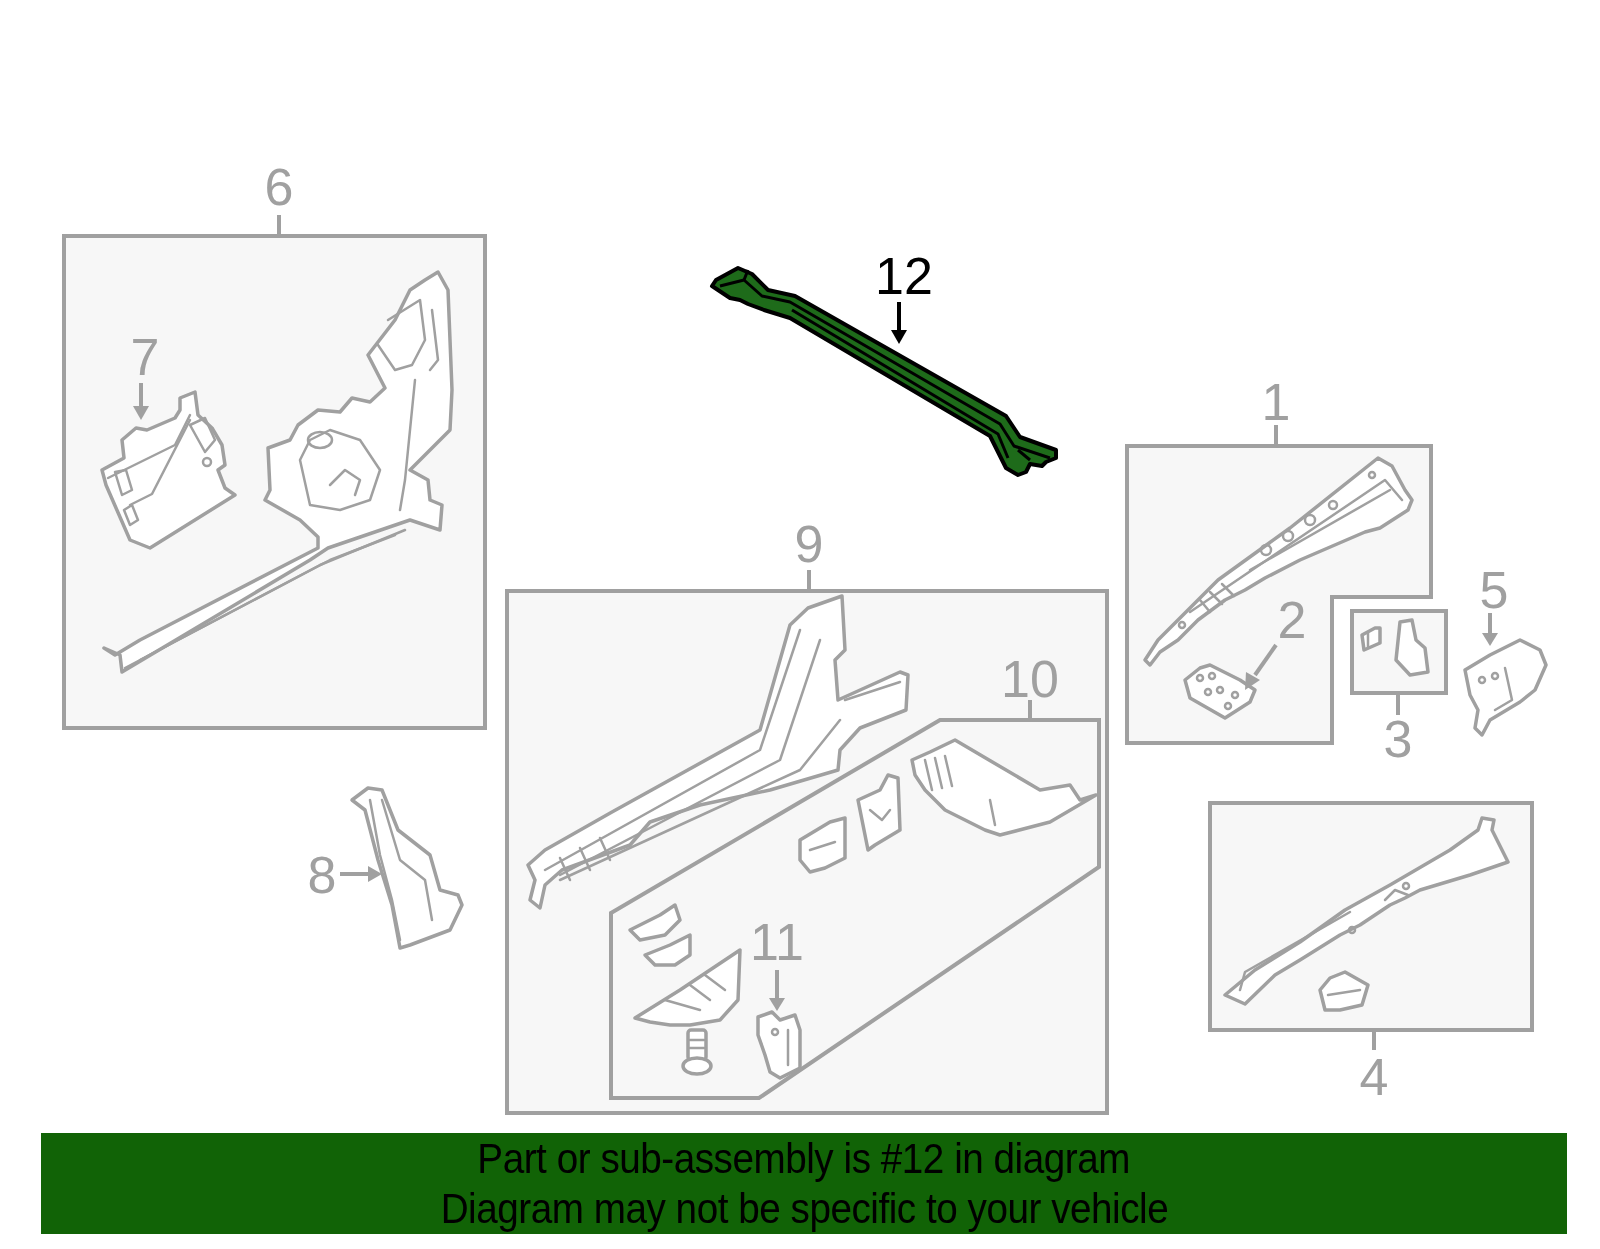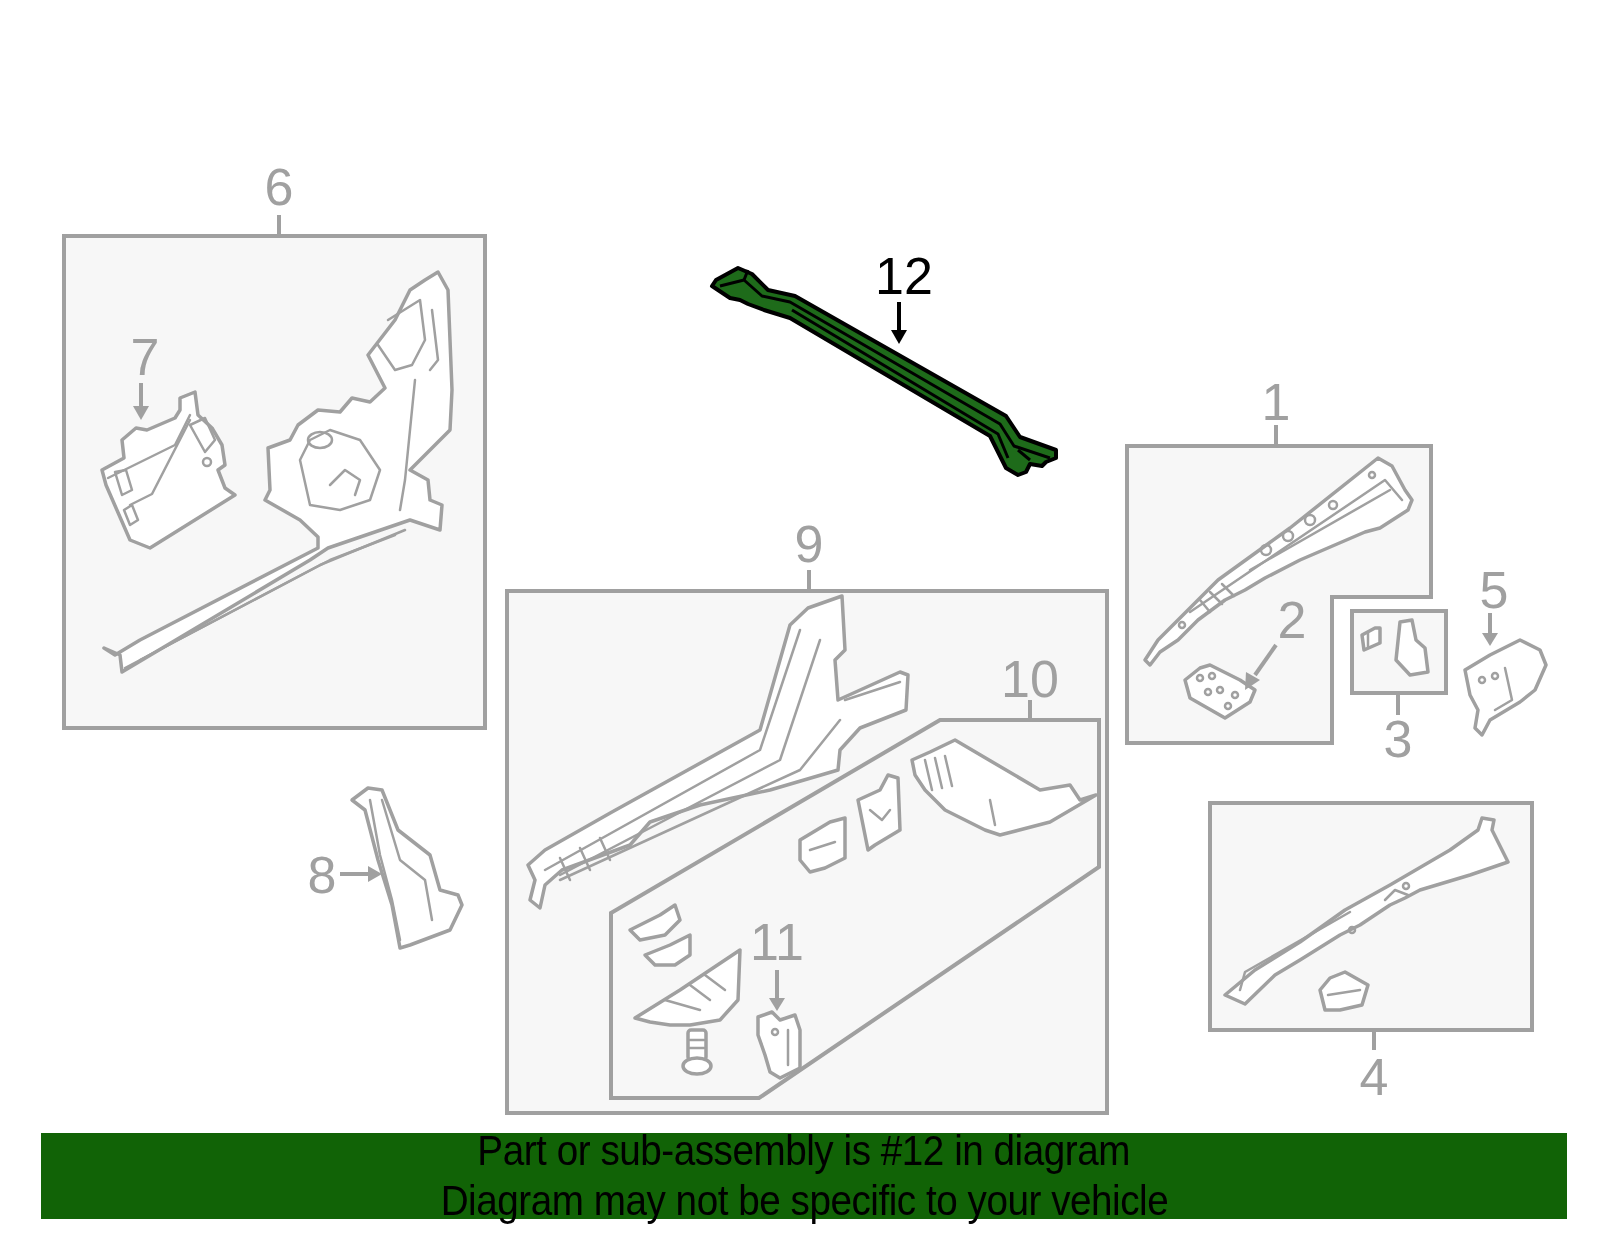--- a/index.html
+++ b/index.html
@@ -9,21 +9,21 @@
   .part { fill: #ffffff; stroke: #a0a0a0; stroke-width: 3.5; stroke-linejoin: round; }
   .detail { fill: none; stroke: #a0a0a0; stroke-width: 2.5; stroke-linejoin: round; stroke-linecap: round; }
   .leader { stroke: #a0a0a0; stroke-width: 4; fill: none; }
   .arrowhead { fill: #a0a0a0; }
   .callout { font-family: "Liberation Sans", sans-serif; font-size: 52px; fill: #a0a0a0; text-anchor: middle; }
   .callout-hl { font-family: "Liberation Sans", sans-serif; font-size: 52px; fill: #000000; text-anchor: middle; }
   .hl-part { fill: #1e6b1a; stroke: #000; stroke-width: 4; stroke-linejoin: round; }
   .hl-detail { fill: none; stroke: #000; stroke-width: 3; stroke-linejoin: round; }
   .hl-leader { stroke: #000; stroke-width: 4; }
   .hl-arrow { fill: #000; }
-  #banner { position: absolute; left: 41px; top: 1133px; width: 1526px; height: 86px; background: #116306; display: flex; flex-direction: column; align-items: center; justify-content: center; }
+  #banner { position: absolute; left: 41px; top: 1133px; width: 1526px; height: 101px; background: #116306; display: flex; flex-direction: column; align-items: center; justify-content: center; }
   #banner .line { color: #000; font-family: "Liberation Sans", sans-serif; font-size: 42px; line-height: 50px; letter-spacing: -0.5px; transform: scaleX(0.92); white-space: nowrap; }
   .hit { cursor: pointer; }
 </style>
 </head>
 <body>
 
 <svg id="diagram" viewBox="0 0 1600 1249" xmlns="http://www.w3.org/2000/svg">
 
   <g>
     <rect class="box" x="64" y="236" width="421" height="492"></rect>

